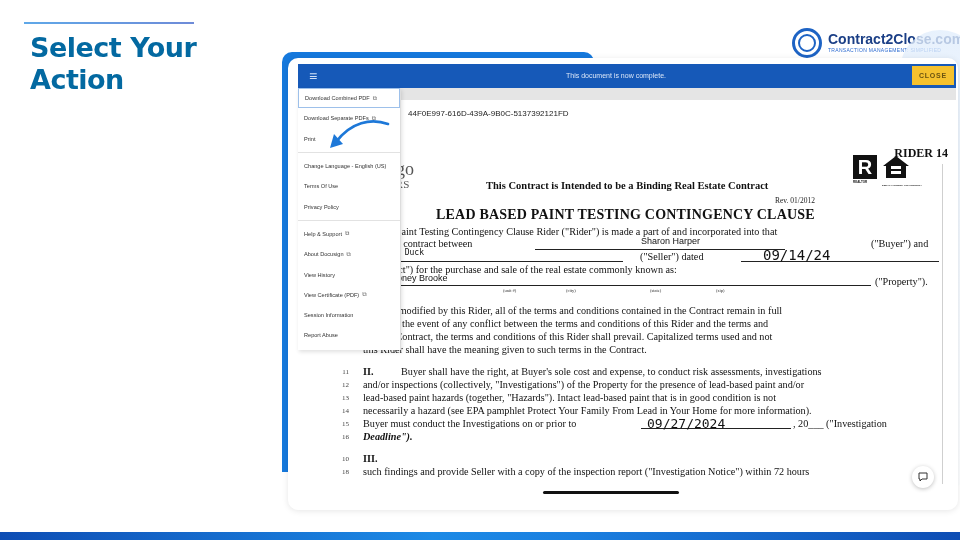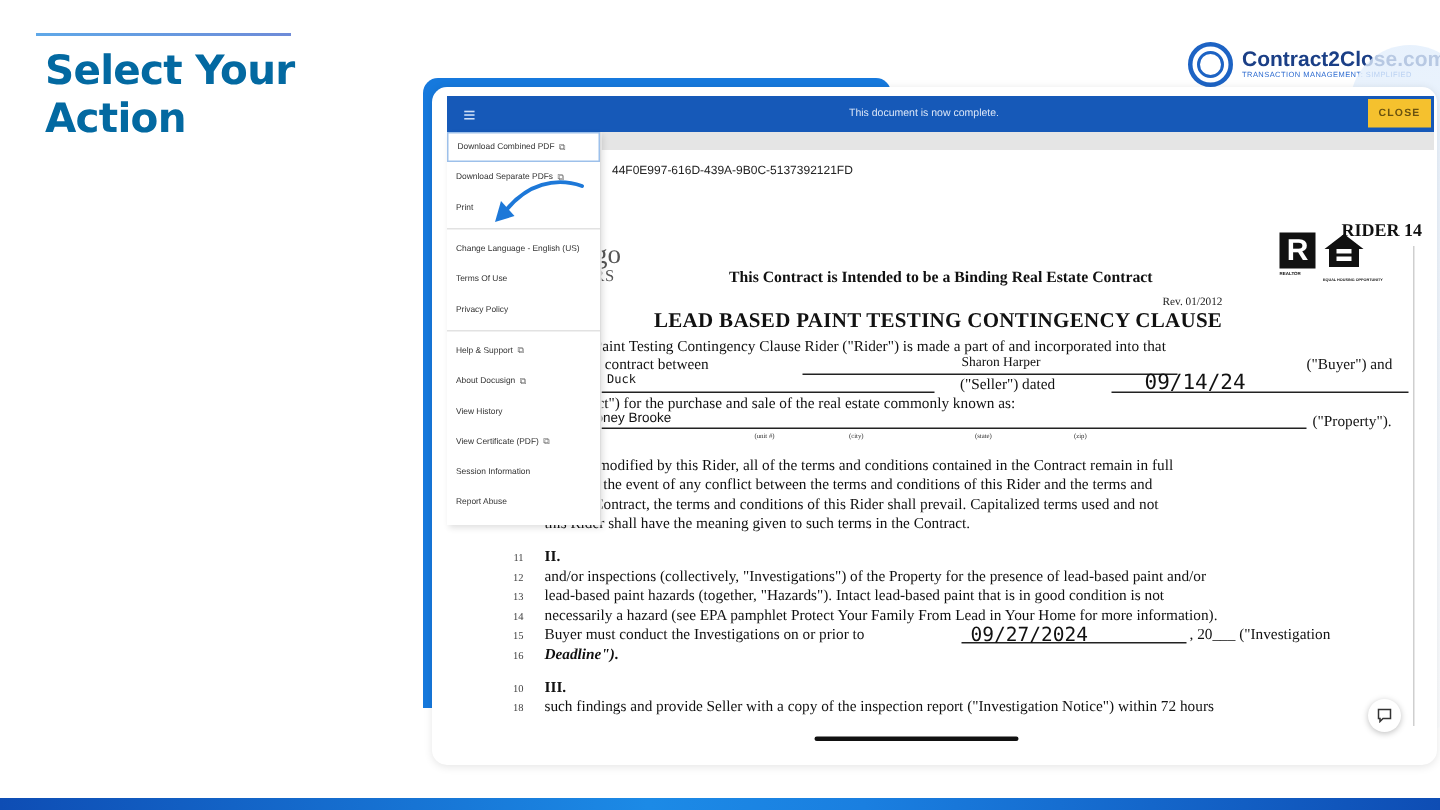--- a/index.html
+++ b/index.html
@@ -189,21 +189,21 @@
           <rect x="9" y="11" width="10" height="3" fill="#fff"></rect>
           <rect x="9" y="16" width="10" height="3" fill="#fff"></rect>
         </svg>
         <div class="logo-cap" style="font-size:2.5px;">EQUAL HOUSING OPPORTUNITY</div>
       </div>
     </div>
 
     <div class="line" style="left:0; top:88px;">l Based Paint Testing Contingency Clause Rider ("Rider") is made a part of and incorporated into that</div>
     <div class="line" style="left:0; top:100px;">eal  estate  contract  between</div>
     <div class="uline" style="left:172px; top:100px; width:250px; height:12px;"></div>
-    <div class="line filled" style="left:278px; top:98px;font-family:Liberation Serif, serif;">Sharon Harper</div>
+    <div class="line filled" style="left:278px; top:98px;">Sharon Harper</div>
     <div class="line" style="left:508px; top:100px;">("Buyer")  and</div>
 
     <div class="line mono" style="left:8px; top:110px;">Donald Duck</div>
     <div class="uline" style="left:0; top:112px; width:260px; height:12px;"></div>
     <div class="line" style="left:277px; top:113px;">("Seller")   dated</div>
     <div class="uline" style="left:378px; top:112px; width:198px; height:12px;"></div>
     <div class="line mono" style="left:400px; top:109px; font-size:14px;">09/14/24</div>
 
     <div class="line" style="left:0; top:126px; width:580px;">("Contract")   for   the   purchase   and   sale   of   the   real   estate   commonly   known   as:</div>
     <div class="line filled" style="left:8px; top:135px;">145 Stoney Brooke</div>
@@ -215,20 +215,21 @@
     <div class="lbl-small" style="left:287px; top:150px;">(state)</div>
     <div class="lbl-small" style="left:353px; top:150px;">(zip)</div>
 
     <div class="line" style="left:0; top:167px;">xcept as modified by this Rider, all of the terms and conditions contained in the Contract remain in full</div>
     <div class="line" style="left:0; top:180px;"> effect.  In the event of any conflict between the terms and conditions of this Rider and the terms and</div>
     <div class="line" style="left:0; top:193px;">s of the Contract, the terms and conditions of this Rider shall prevail.  Capitalized terms used and not</div>
     <div class="line" style="left:0; top:206px;"> this Rider shall have the meaning given to such terms in the Contract.</div>
 
     <div class="ln" style="top:230px;">11</div>
     <div class="line" style="left:0; top:228px; font-weight:bold;">II.</div>
+    <div class="line" style="left:38px; top:228px;">Buyer shall have the right, at Buyer's sole cost and expense, to conduct risk assessments, investigations</div>
 
     <div class="ln" style="top:243px;">12</div>
     <div class="line" style="left:0; top:241px;">and/or inspections (collectively, "Investigations") of the Property for the presence of lead-based paint and/or</div>
 
     <div class="ln" style="top:256px;">13</div>
     <div class="line" style="left:0; top:254px;">lead-based paint hazards (together, "Hazards").  Intact lead-based paint that is in good condition is not</div>
 
     <div class="ln" style="top:269px;">14</div>
     <div class="line" style="left:0; top:267px;font-family:Liberation Serif, serif;">necessarily a hazard (see EPA pamphlet Protect Your Family From Lead in Your Home for more information).</div>
 

